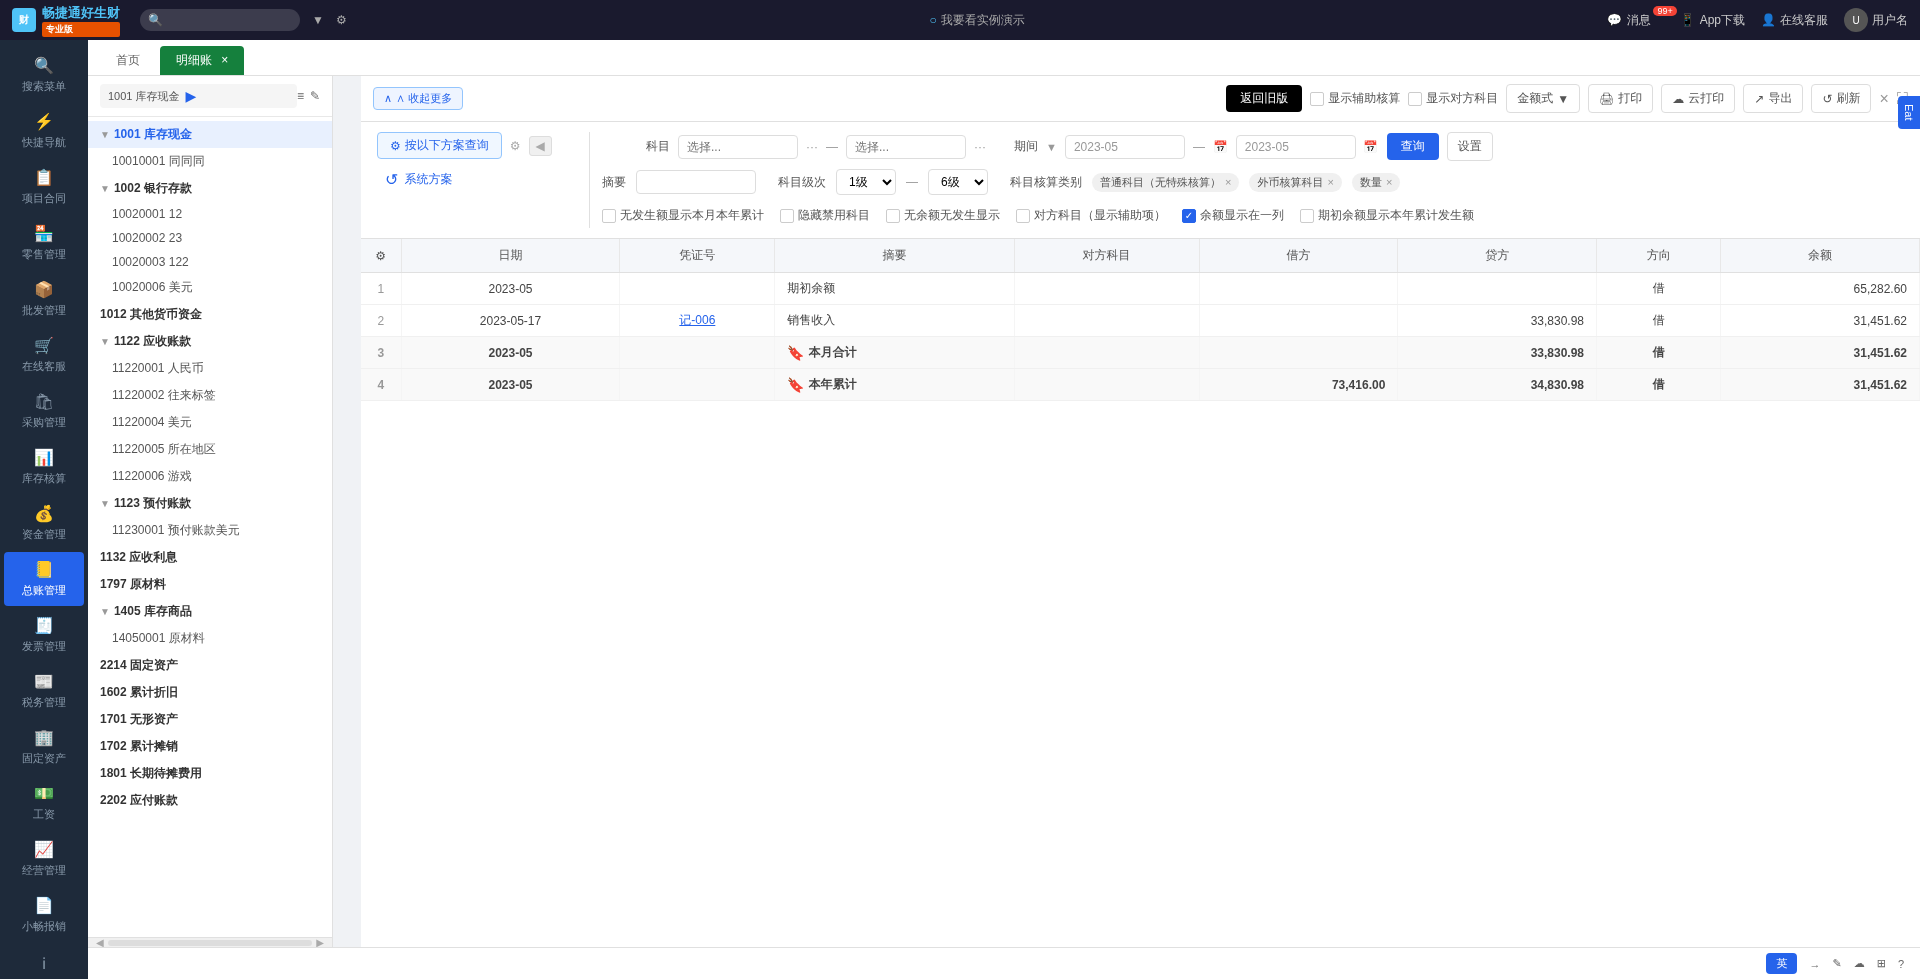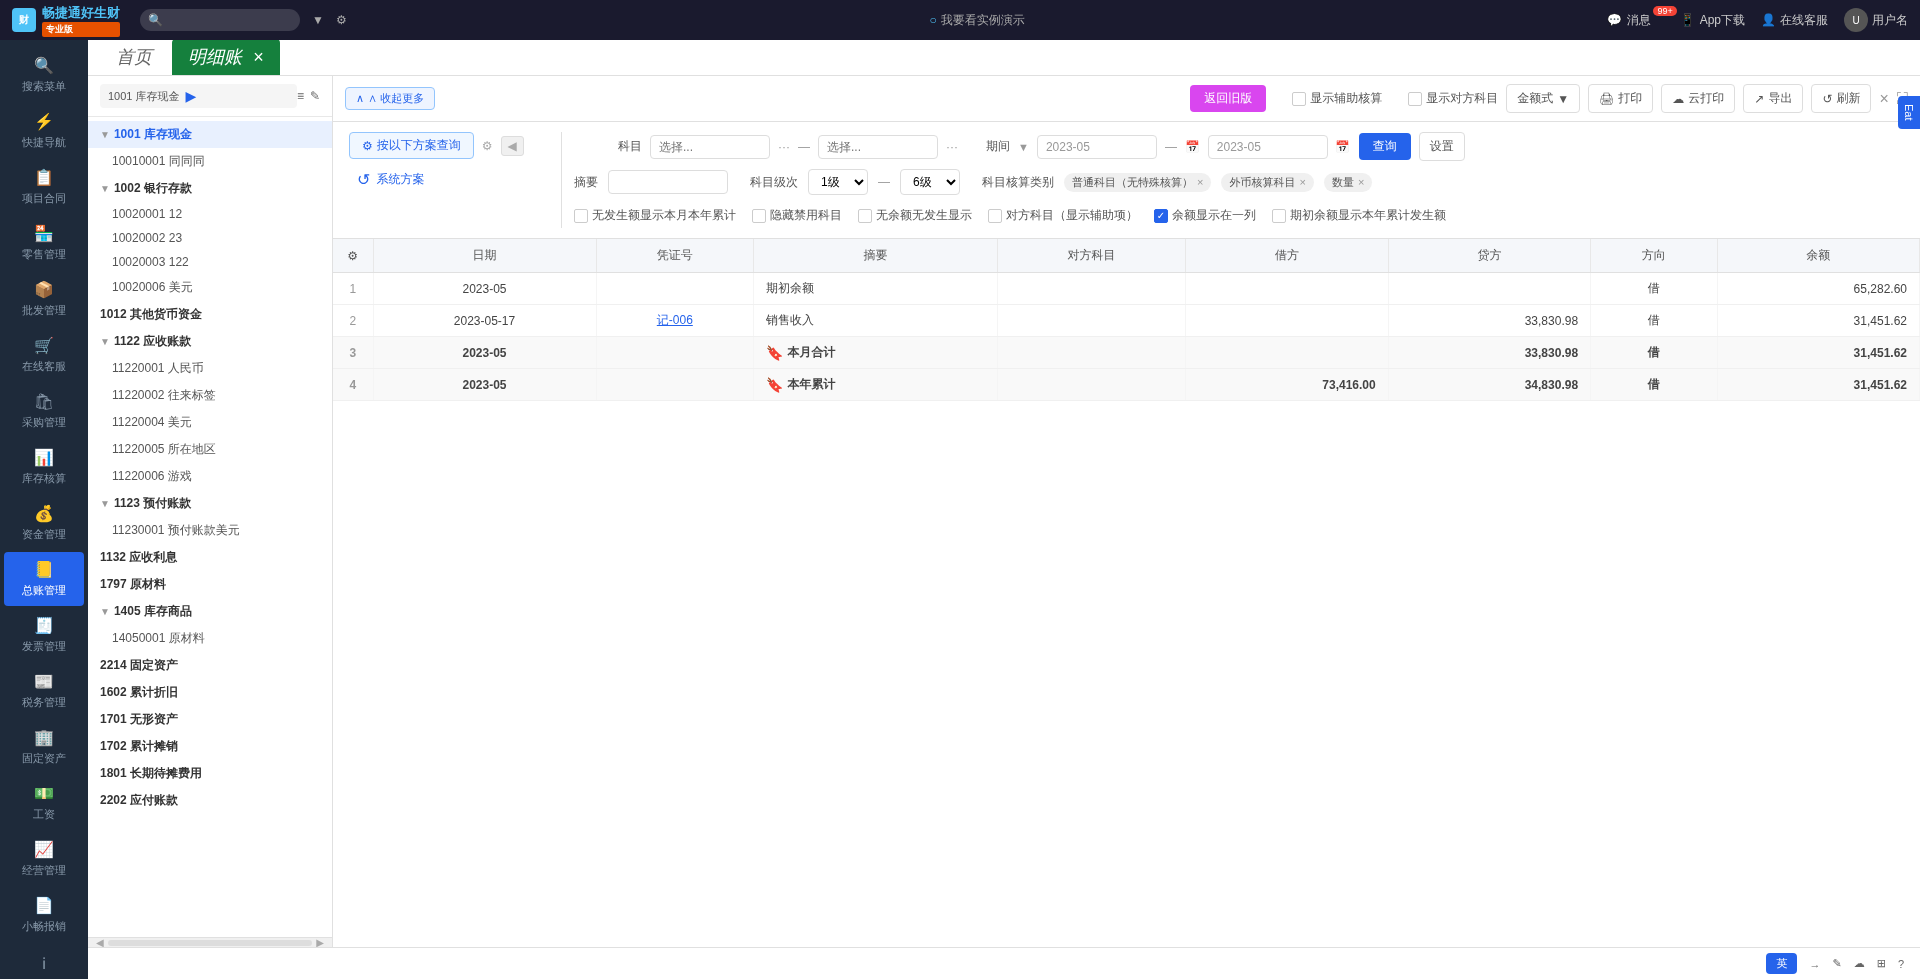--- a/index.html
+++ b/index.html
@@ -26,26 +26,26 @@
     .sidebar { width: 88px; background: #1e2a3a; display: flex; flex-direction: column; align-items: center; padding-top: 8px; gap: 2px; }
     .sidebar-item { width: 80px; padding: 8px 4px; display: flex; flex-direction: column; align-items: center; gap: 4px; cursor: pointer; border-radius: 4px; color: #8899aa; font-size: 11px; }
     .sidebar-item.active { background: #2563eb; color: #fff; }
     .sidebar-icon { font-size: 16px; }
     
     
     .content-area { flex: 1; display: flex; flex-direction: column; background: #f0f2f5; overflow: hidden; }
     
     
     .tab-bar { height: 36px; background: #fff; display: flex; align-items: flex-end; padding: 0 12px; border-bottom: 1px solid #e0e0e0; gap: 4px; }
-    .tab-item { padding: 6px 16px; cursor: pointer; font-size: 18px; color: #666; border-radius: 4px 4px 0 0; font-style: italic; }
+    .tab-item { padding: 6px 16px; cursor: pointer; font-size: 12px; color: #666; border-radius: 4px 4px 0 0; }
     .tab-item.active { background: #15803d; color: #fff; }
     .tab-close { margin-left: 6px; cursor: pointer; }
     
     
-    .page-content { flex: 1; display: flex; overflow: hidden; }
+    .page-content { flex: 1; display: flex; overflow: hidden; gap: 28px; }
     
     
     .left-panel { width: 245px; background: #fff; border-right: 1px solid #e0e0e0; display: flex; flex-direction: column; overflow: hidden; }
     .left-panel-header { padding: 8px 12px; display: flex; align-items: center; justify-content: space-between; border-bottom: 1px solid #e8e8e8; }
     .account-selector { display: flex; align-items: center; gap: 6px; background: #f5f5f5; border-radius: 4px; padding: 4px 8px; flex: 1; cursor: pointer; }
     .account-selector-arrow { color: #2563eb; font-size: 14px; }
     .panel-actions { display: flex; gap: 6px; color: #666; }
     .account-tree { flex: 1; overflow-y: auto; padding: 4px 0; }
     .tree-item { padding: 5px 12px; cursor: pointer; display: flex; align-items: center; gap: 4px; }
     .tree-item.selected { background: #e8f0fe; color: #2563eb; }
@@ -54,23 +54,23 @@
     .tree-expand { color: #999; font-size: 10px; }
     .scrollbar-area { height: 10px; background: #f0f0f0; border-top: 1px solid #e0e0e0; display: flex; align-items: center; padding: 0 8px; }
     .h-scrollbar { flex: 1; height: 6px; background: #ddd; border-radius: 3px; }
     
     
     .right-panel { flex: 1; display: flex; flex-direction: column; overflow: hidden; }
     
     
     .toolbar { padding: 8px 12px; background: #fff; border-bottom: 1px solid #e0e0e0; display: flex; align-items: center; gap: 8px; }
     .toolbar-spacer { flex: 1; }
-    .btn-primary { background: #d946ef; color: #fff; border: none; border-radius: 4px; padding: 5px 14px; cursor: pointer; font-size: 12px; }
+    .btn-primary { background: #000000; color: #fff; border: none; border-radius: 4px; padding: 5px 14px; cursor: pointer; font-size: 12px; }
     .btn-outline { background: #fff; border: 1px solid #ddd; border-radius: 4px; padding: 5px 10px; cursor: pointer; font-size: 12px; color: #555; display: flex; align-items: center; gap: 4px; }
-    .checkbox-label { display: flex; align-items: center; gap: 4px; cursor: pointer; font-size: 12px; color: #555; margin-left: 18px; }
+    .checkbox-label { display: flex; align-items: center; gap: 4px; cursor: pointer; font-size: 12px; color: #555; }
     .toolbar-close { color: #999; cursor: pointer; font-size: 16px; }
     
     
     .filter-panel { background: #fff; border-bottom: 1px solid #e0e0e0; padding: 10px 16px; display: flex; flex-direction: column; gap: 10px; }
     .filter-input { border: 1px solid #ddd; border-radius: 4px; padding: 4px 8px; font-size: 12px; color: #999; min-width: 120px; }
     .filter-btn { background: #f0f7ff; border: 1px solid #93c5fd; border-radius: 4px; padding: 4px 12px; cursor: pointer; font-size: 12px; color: #2563eb; display: flex; align-items: center; gap: 4px; }
     .system-plan { color: #2563eb; display: flex; align-items: center; gap: 4px; cursor: pointer; padding: 4px 0; font-size: 12px; }
     .filter-select { border: 1px solid #ddd; border-radius: 4px; padding: 4px 8px; font-size: 12px; background: #fff; min-width: 60px; }
     .filter-tag { background: #f0f0f0; border-radius: 12px; padding: 2px 8px; font-size: 11px; color: #555; display: flex; align-items: center; gap: 4px; }
     .filter-tag .remove { cursor: pointer; color: #999; }

